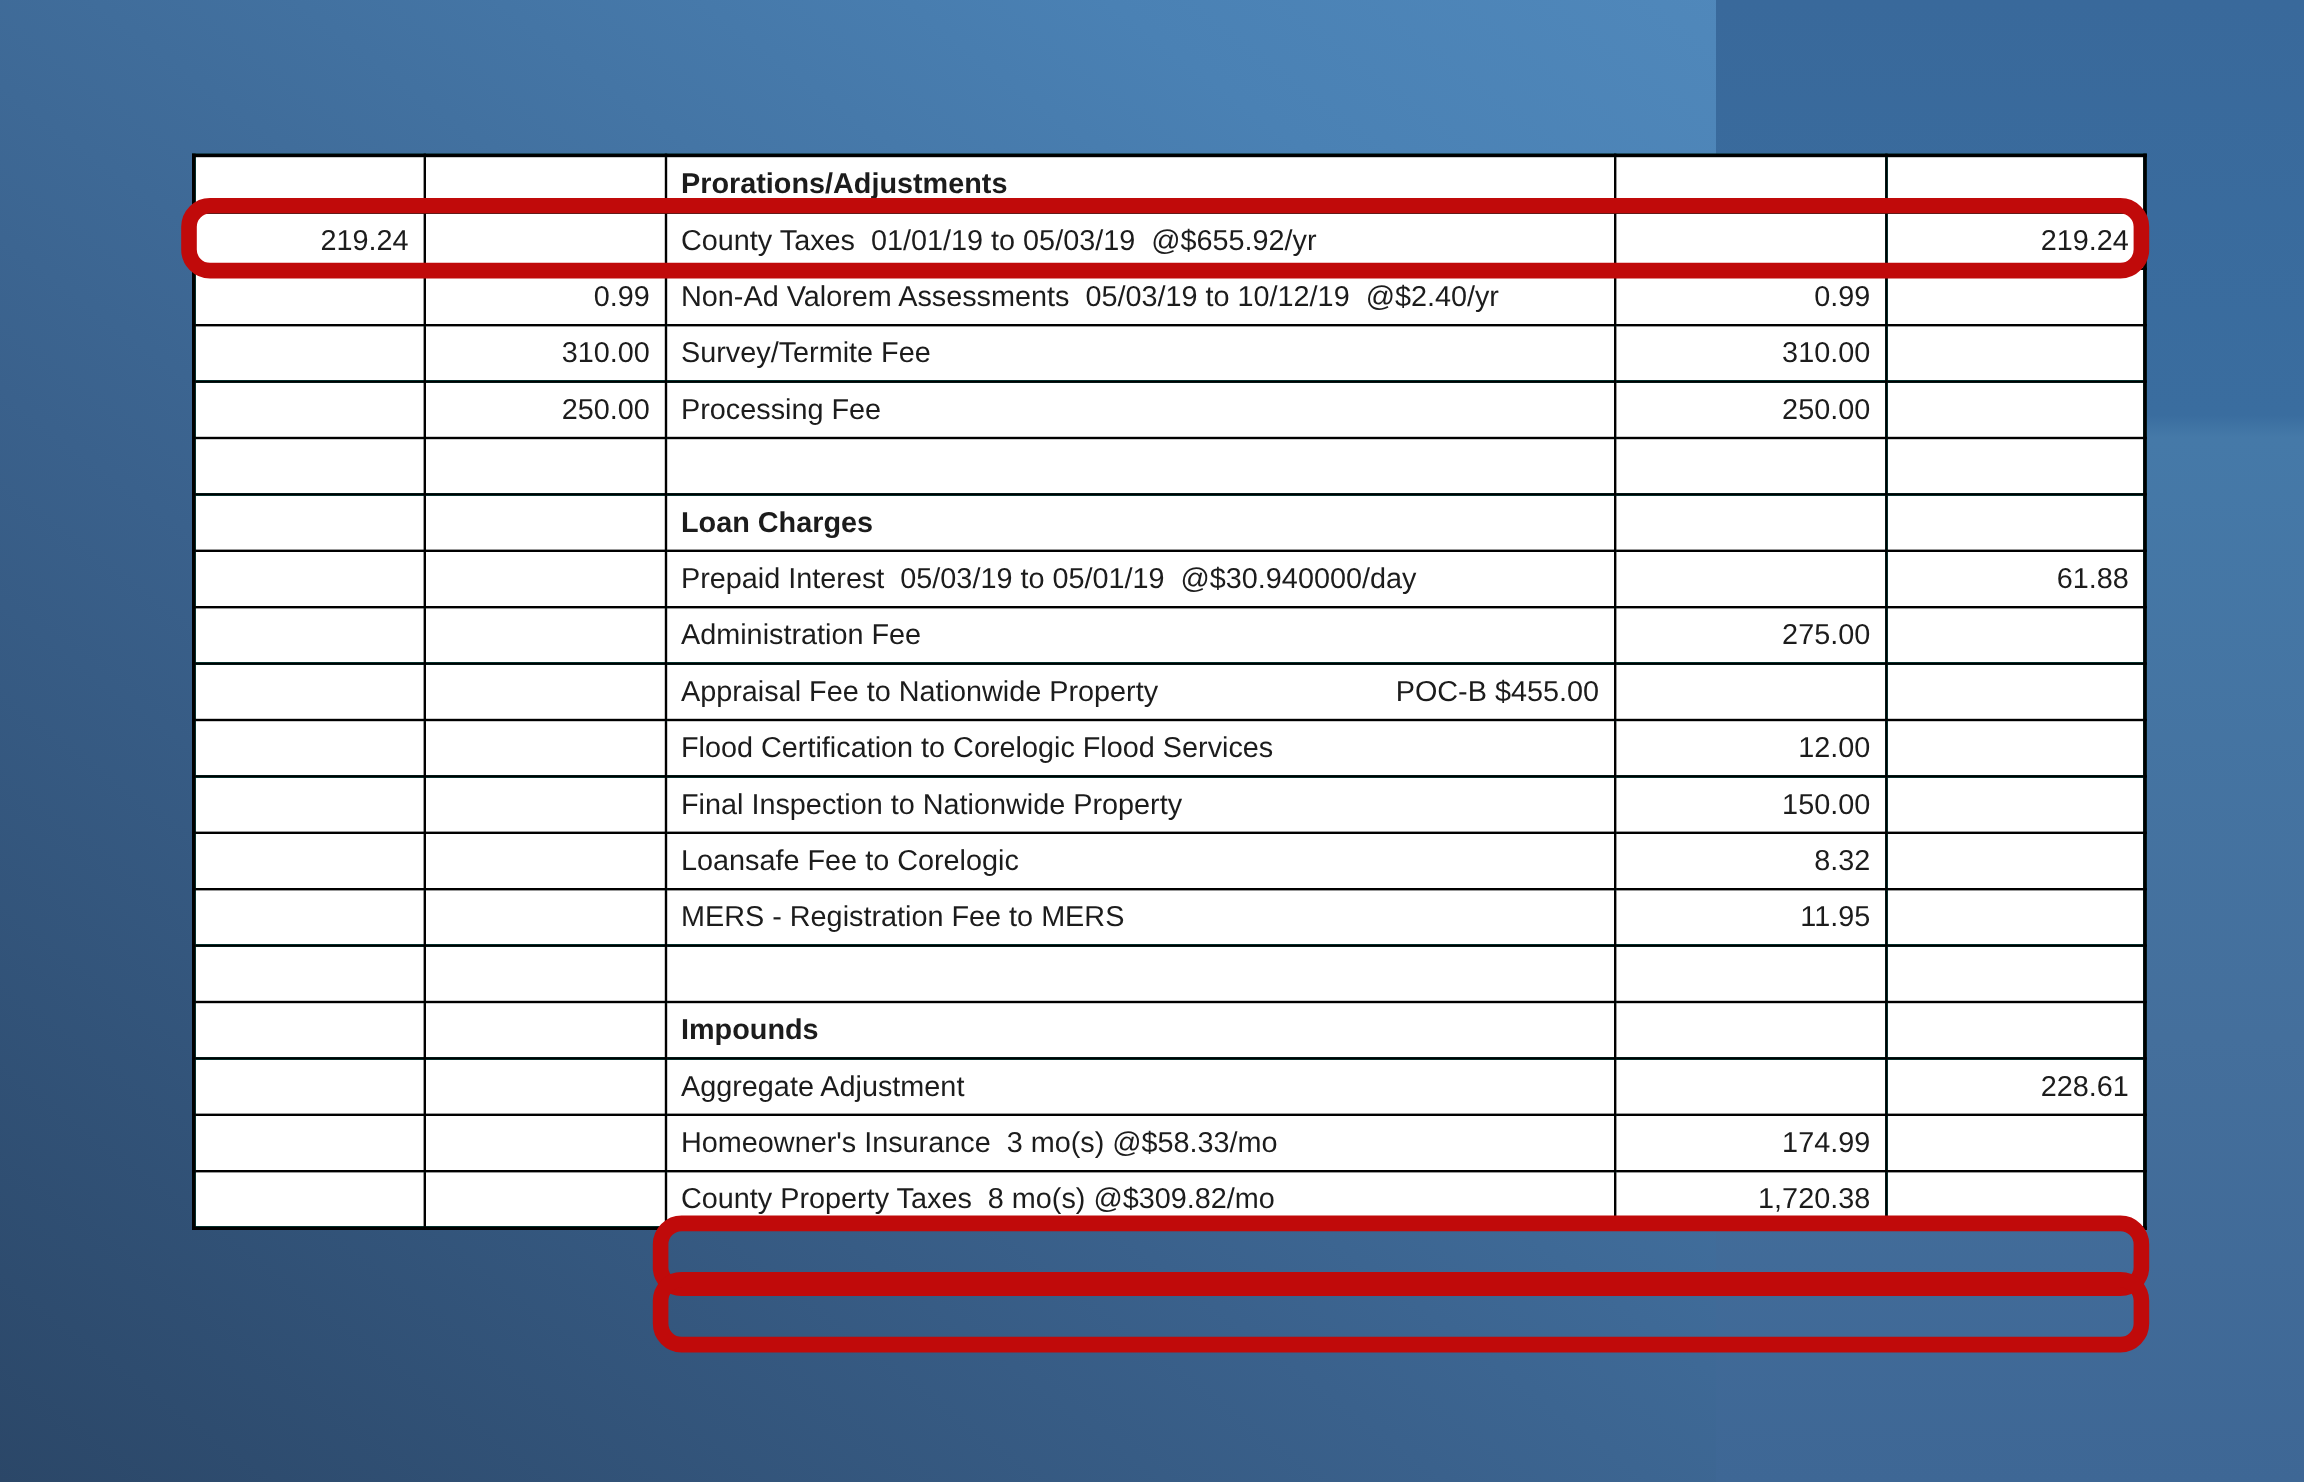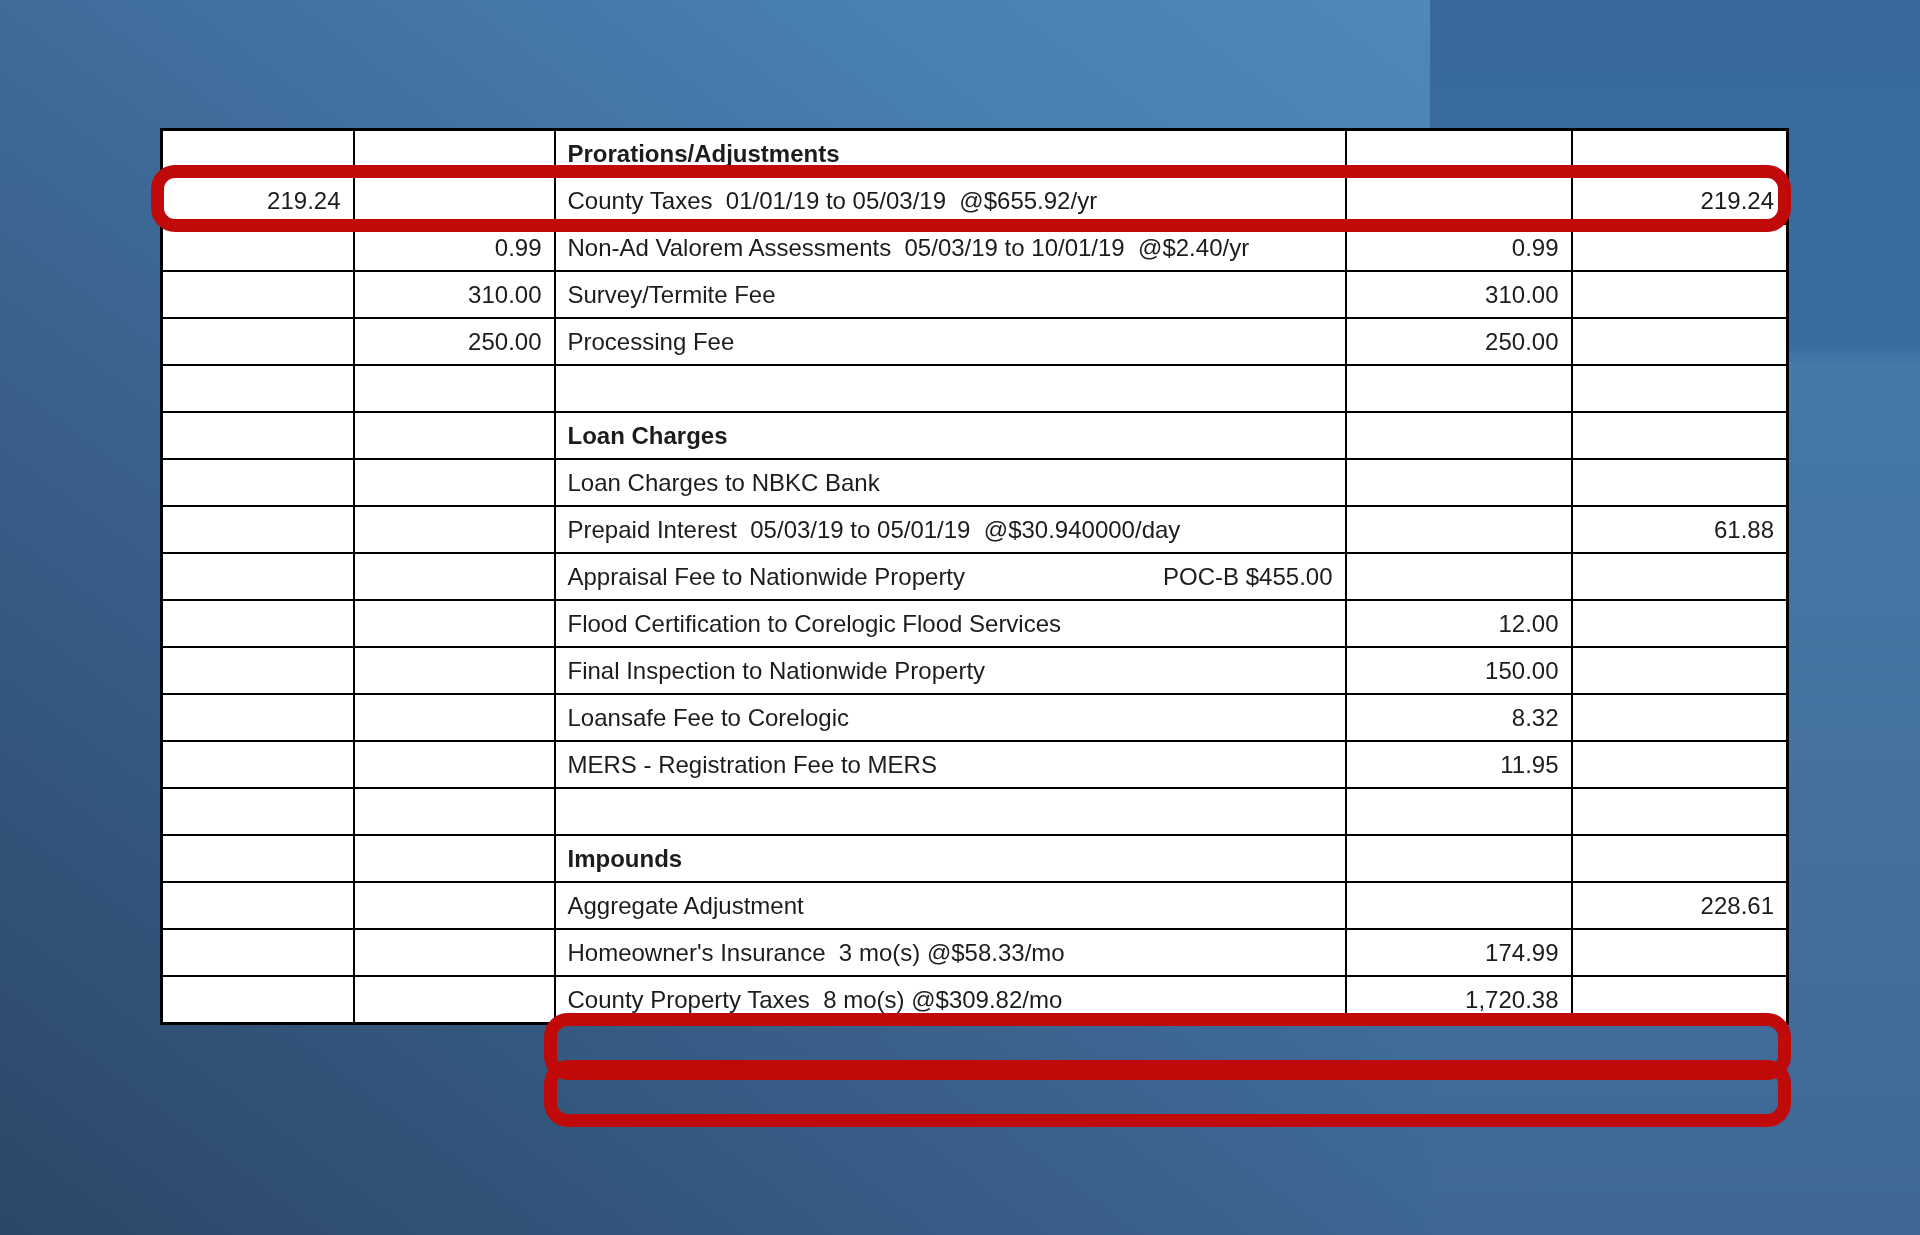--- a/index.html
+++ b/index.html
@@ -63,21 +63,21 @@
       <tr>
         <td class="num">219.24</td>
         <td class="num"></td>
         <td class="desc">County Taxes  01/01/19 to 05/03/19  @$655.92/yr</td>
         <td class="num"></td>
         <td class="num">219.24</td>
       </tr>
       <tr>
         <td class="num"></td>
         <td class="num">0.99</td>
-        <td class="desc">Non-Ad Valorem Assessments  05/03/19 to 10/01/19  @$2.40/yr</td>
+        <td class="desc">Non-Ad Valorem Assessments  05/03/19 to 10/12/19  @$2.40/yr</td>
         <td class="num">0.99</td>
         <td class="num"></td>
       </tr>
       <tr>
         <td class="num"></td>
         <td class="num">310.00</td>
         <td class="desc">Survey/Termite Fee</td>
         <td class="num">310.00</td>
         <td class="num"></td>
       </tr>
@@ -98,30 +98,30 @@
       <tr>
         <td class="num"></td>
         <td class="num"></td>
         <td class="desc bold">Loan Charges</td>
         <td class="num"></td>
         <td class="num"></td>
       </tr>
       <tr>
         <td class="num"></td>
         <td class="num"></td>
-        <td class="desc">Loan Charges to NBKC Bank</td>
+        <td class="desc">Prepaid Interest  05/03/19 to 05/01/19  @$30.940000/day</td>
         <td class="num"></td>
-        <td class="num"></td>
+        <td class="num">61.88</td>
       </tr>
       <tr>
         <td class="num"></td>
         <td class="num"></td>
-        <td class="desc">Prepaid Interest  05/03/19 to 05/01/19  @$30.940000/day</td>
+        <td class="desc">Administration Fee</td>
+        <td class="num">275.00</td>
         <td class="num"></td>
-        <td class="num">61.88</td>
       </tr>
       <tr>
         <td class="num"></td>
         <td class="num"></td>
         <td class="desc"><span class="flexwrap"><span>Appraisal Fee to Nationwide Property</span><span>POC-B $455.00</span></span></td>
         <td class="num"></td>
         <td class="num"></td>
       </tr>
       <tr>
         <td class="num"></td>

